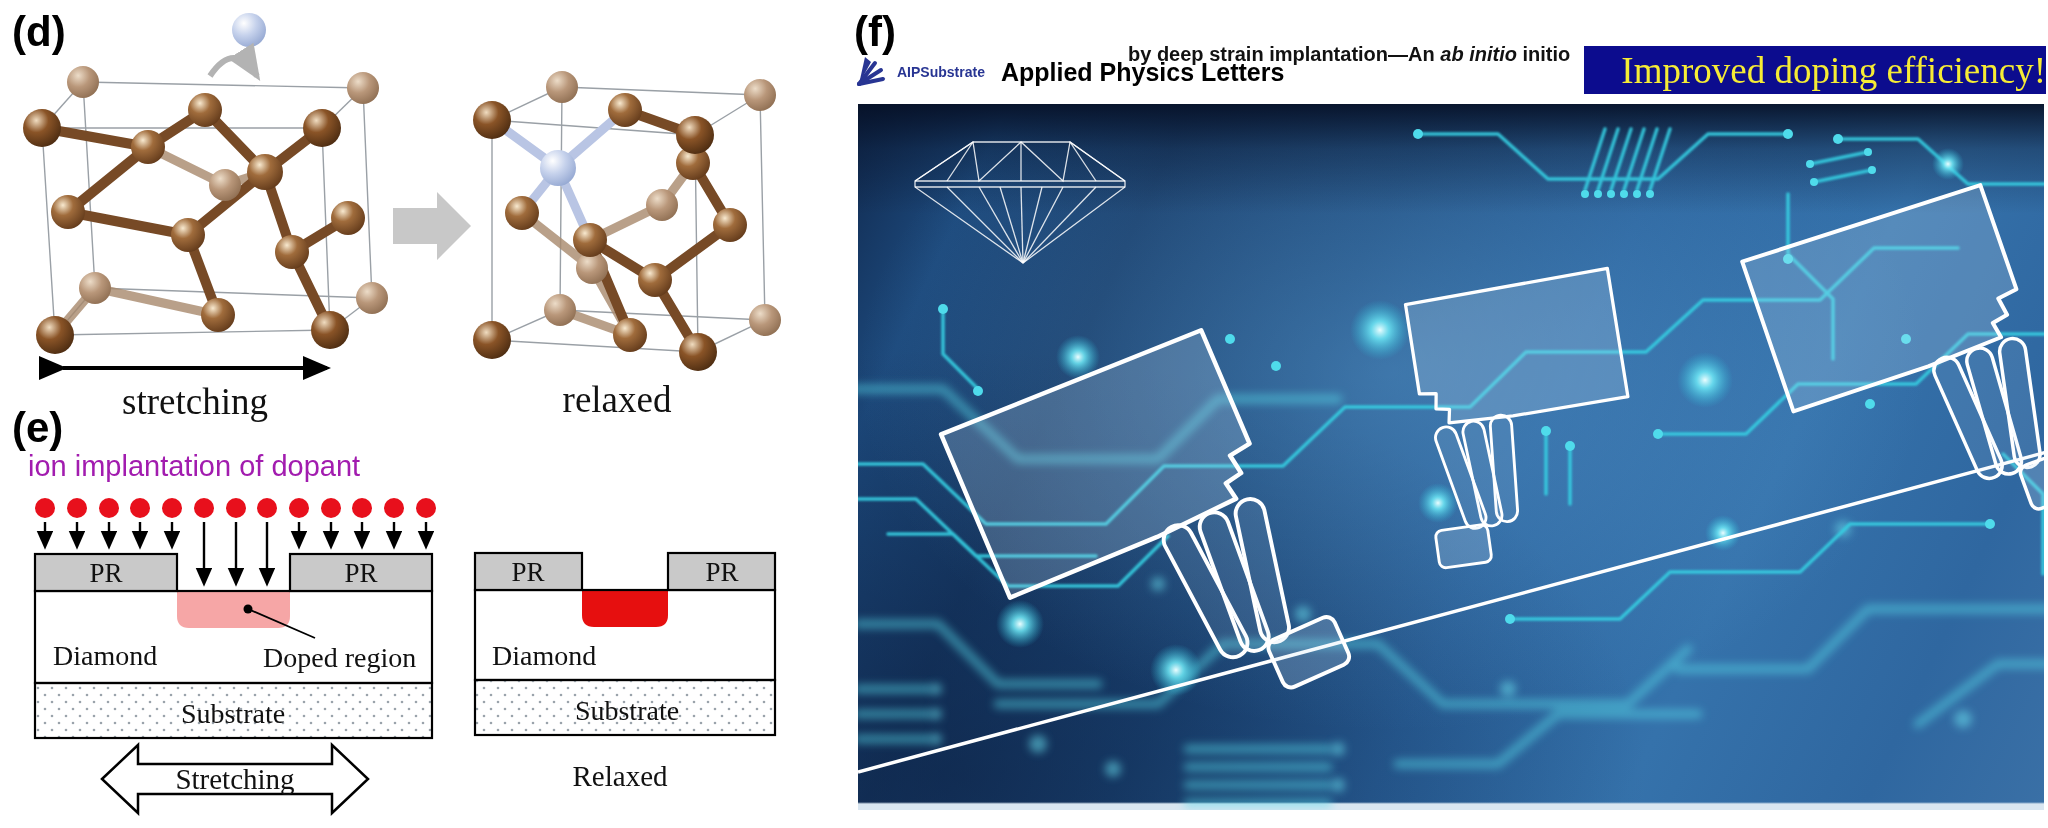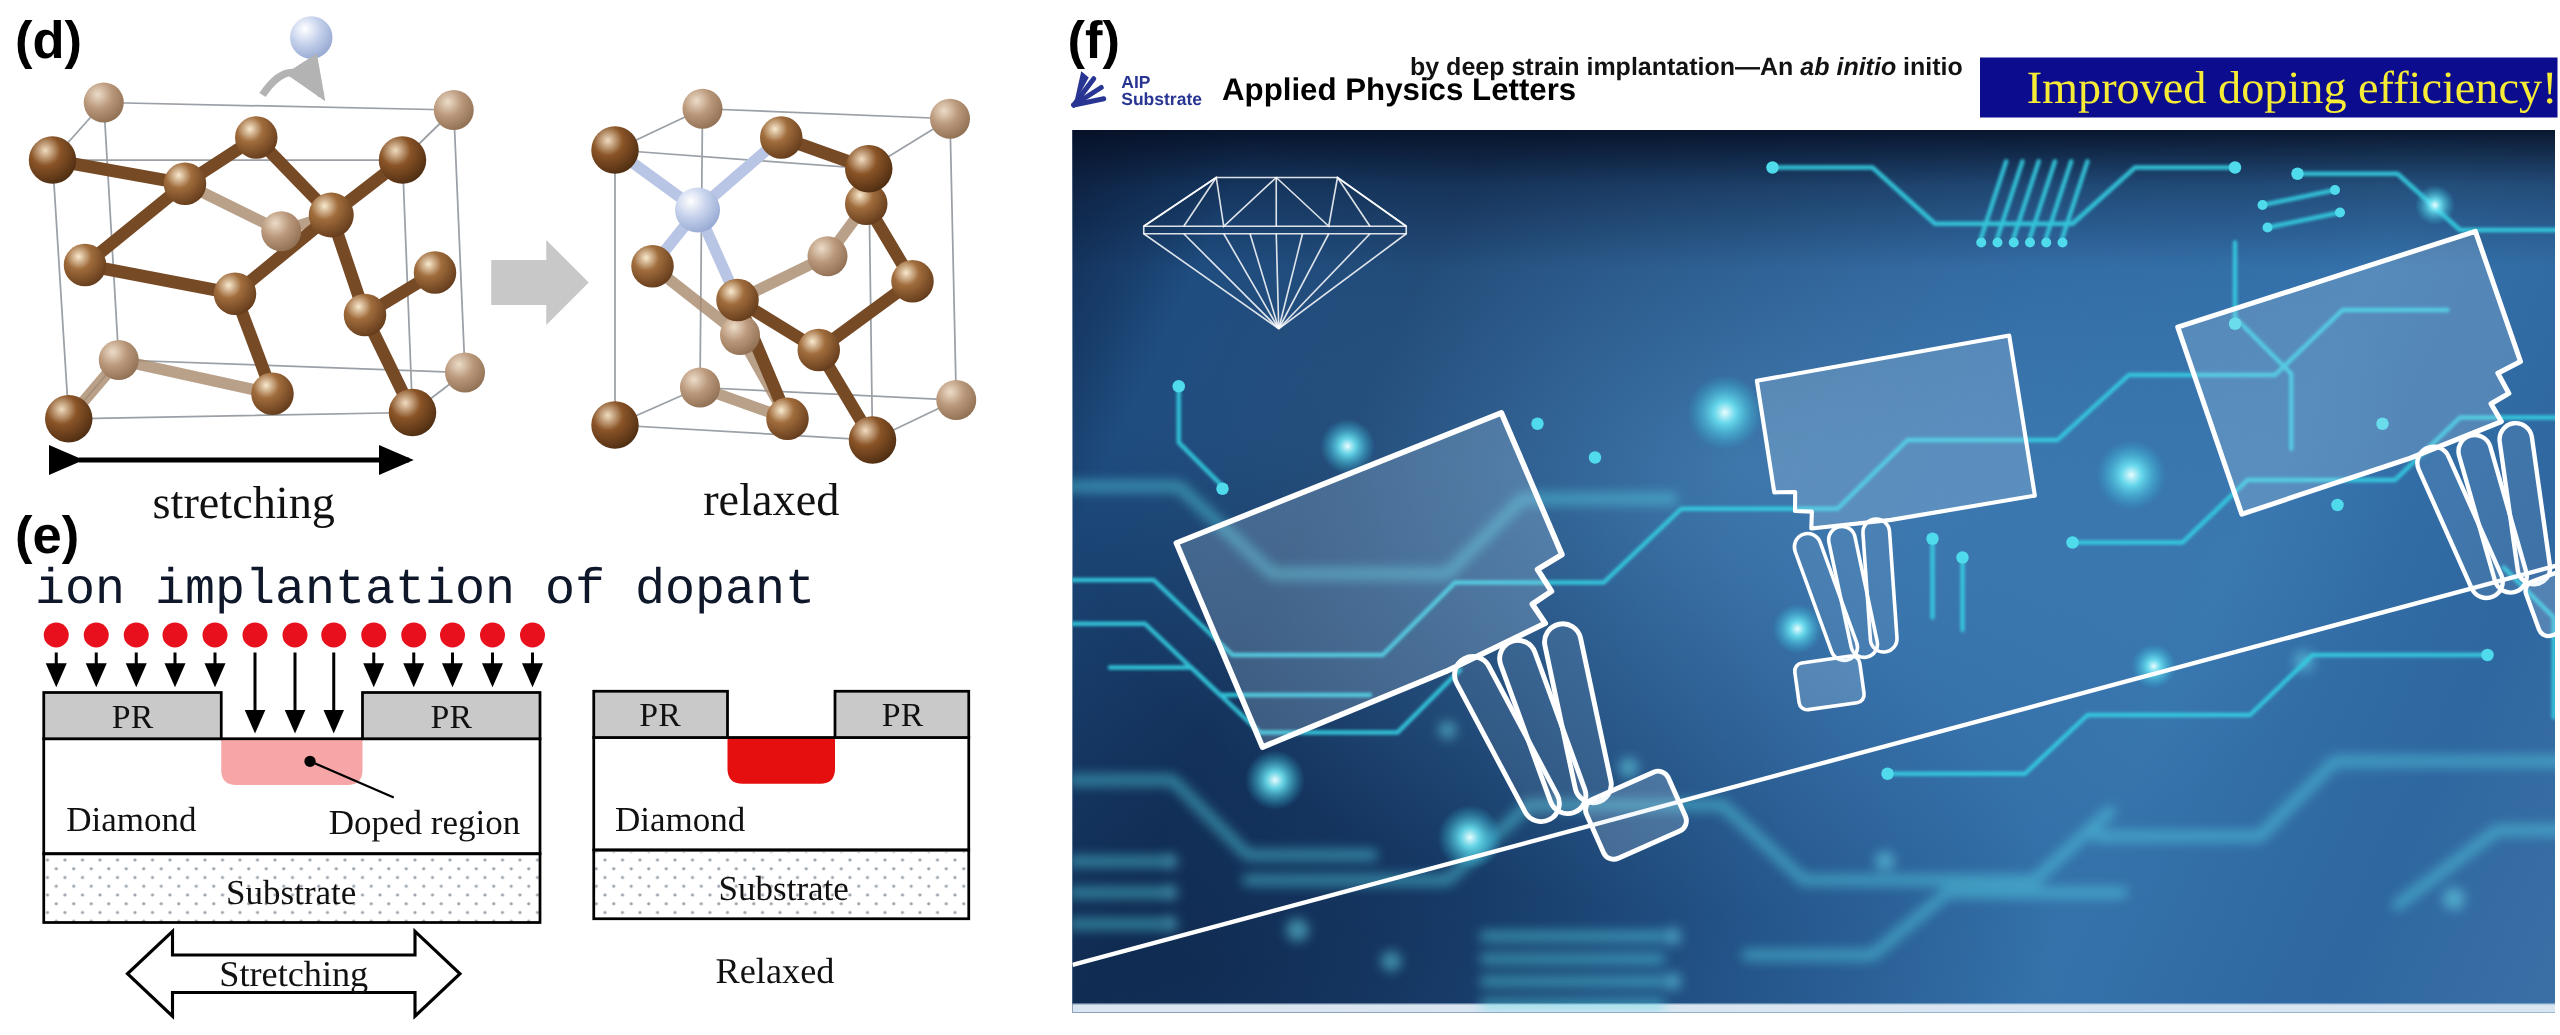--- a/index.html
+++ b/index.html
@@ -1,22 +1,22 @@
 <!DOCTYPE html>
 <html><head>
 <meta charset="utf-8">
 <style>
   html,body{margin:0;padding:0;}
   body{width:2048px;height:828px;position:relative;background:#ffffff;font-family:"Liberation Sans",sans-serif;overflow:hidden;}
   .abs{position:absolute;}
   .panel-label{font-weight:bold;font-size:42px;color:#000;font-family:"Liberation Sans",sans-serif;}
-  .heading-e{font-family:Liberation Mono, monospace;font-size:40px;color:#0f172a;white-space:nowrap;}
+  .heading-e{font-family:Liberation Sans, sans-serif;font-size:29px;color:#a21caf;white-space:nowrap;}
   svg text{font-family:"Liberation Serif",serif;fill:#111;}
   .pub-row{display:flex;align-items:center;gap:8px;}
-  .brand-col{display:flex;flex-direction:column;line-height:14px;}
+  .brand-col{display:flex;flex-direction:row;line-height:14px;}
   .brand-col span{font-weight:bold;font-size:14px;color:#283593;}
   .journal{font-weight:bold;font-size:25px;color:#000;margin-left:8px;white-space:nowrap;}
   .title-block{font-weight:bold;font-size:20px;line-height:25px;color:#121212;width:450px;}
   .banner{left:1584px;top:46px;width:462px;height:48px;background:#0c0c8e;display:flex;align-items:center;justify-content:flex-end;font-family:"Liberation Serif",serif;font-size:37px;color:#f6ec35;white-space:nowrap;}
   .photo{left:858px;top:104px;width:1186px;height:706px;
     background:
       linear-gradient(180deg, rgba(6,16,38,.92) 0px, rgba(6,16,38,.35) 45px, rgba(6,16,38,0) 110px),
       linear-gradient(0deg, #d9e6f1 0px, #d9e6f1 6px, rgba(217,230,241,0) 8px),
       radial-gradient(ellipse at 45% 38%, rgba(110,180,230,.38), rgba(110,180,230,0) 58%),
       radial-gradient(ellipse at 8% 95%, rgba(10,28,60,.55), rgba(10,28,60,0) 45%),

